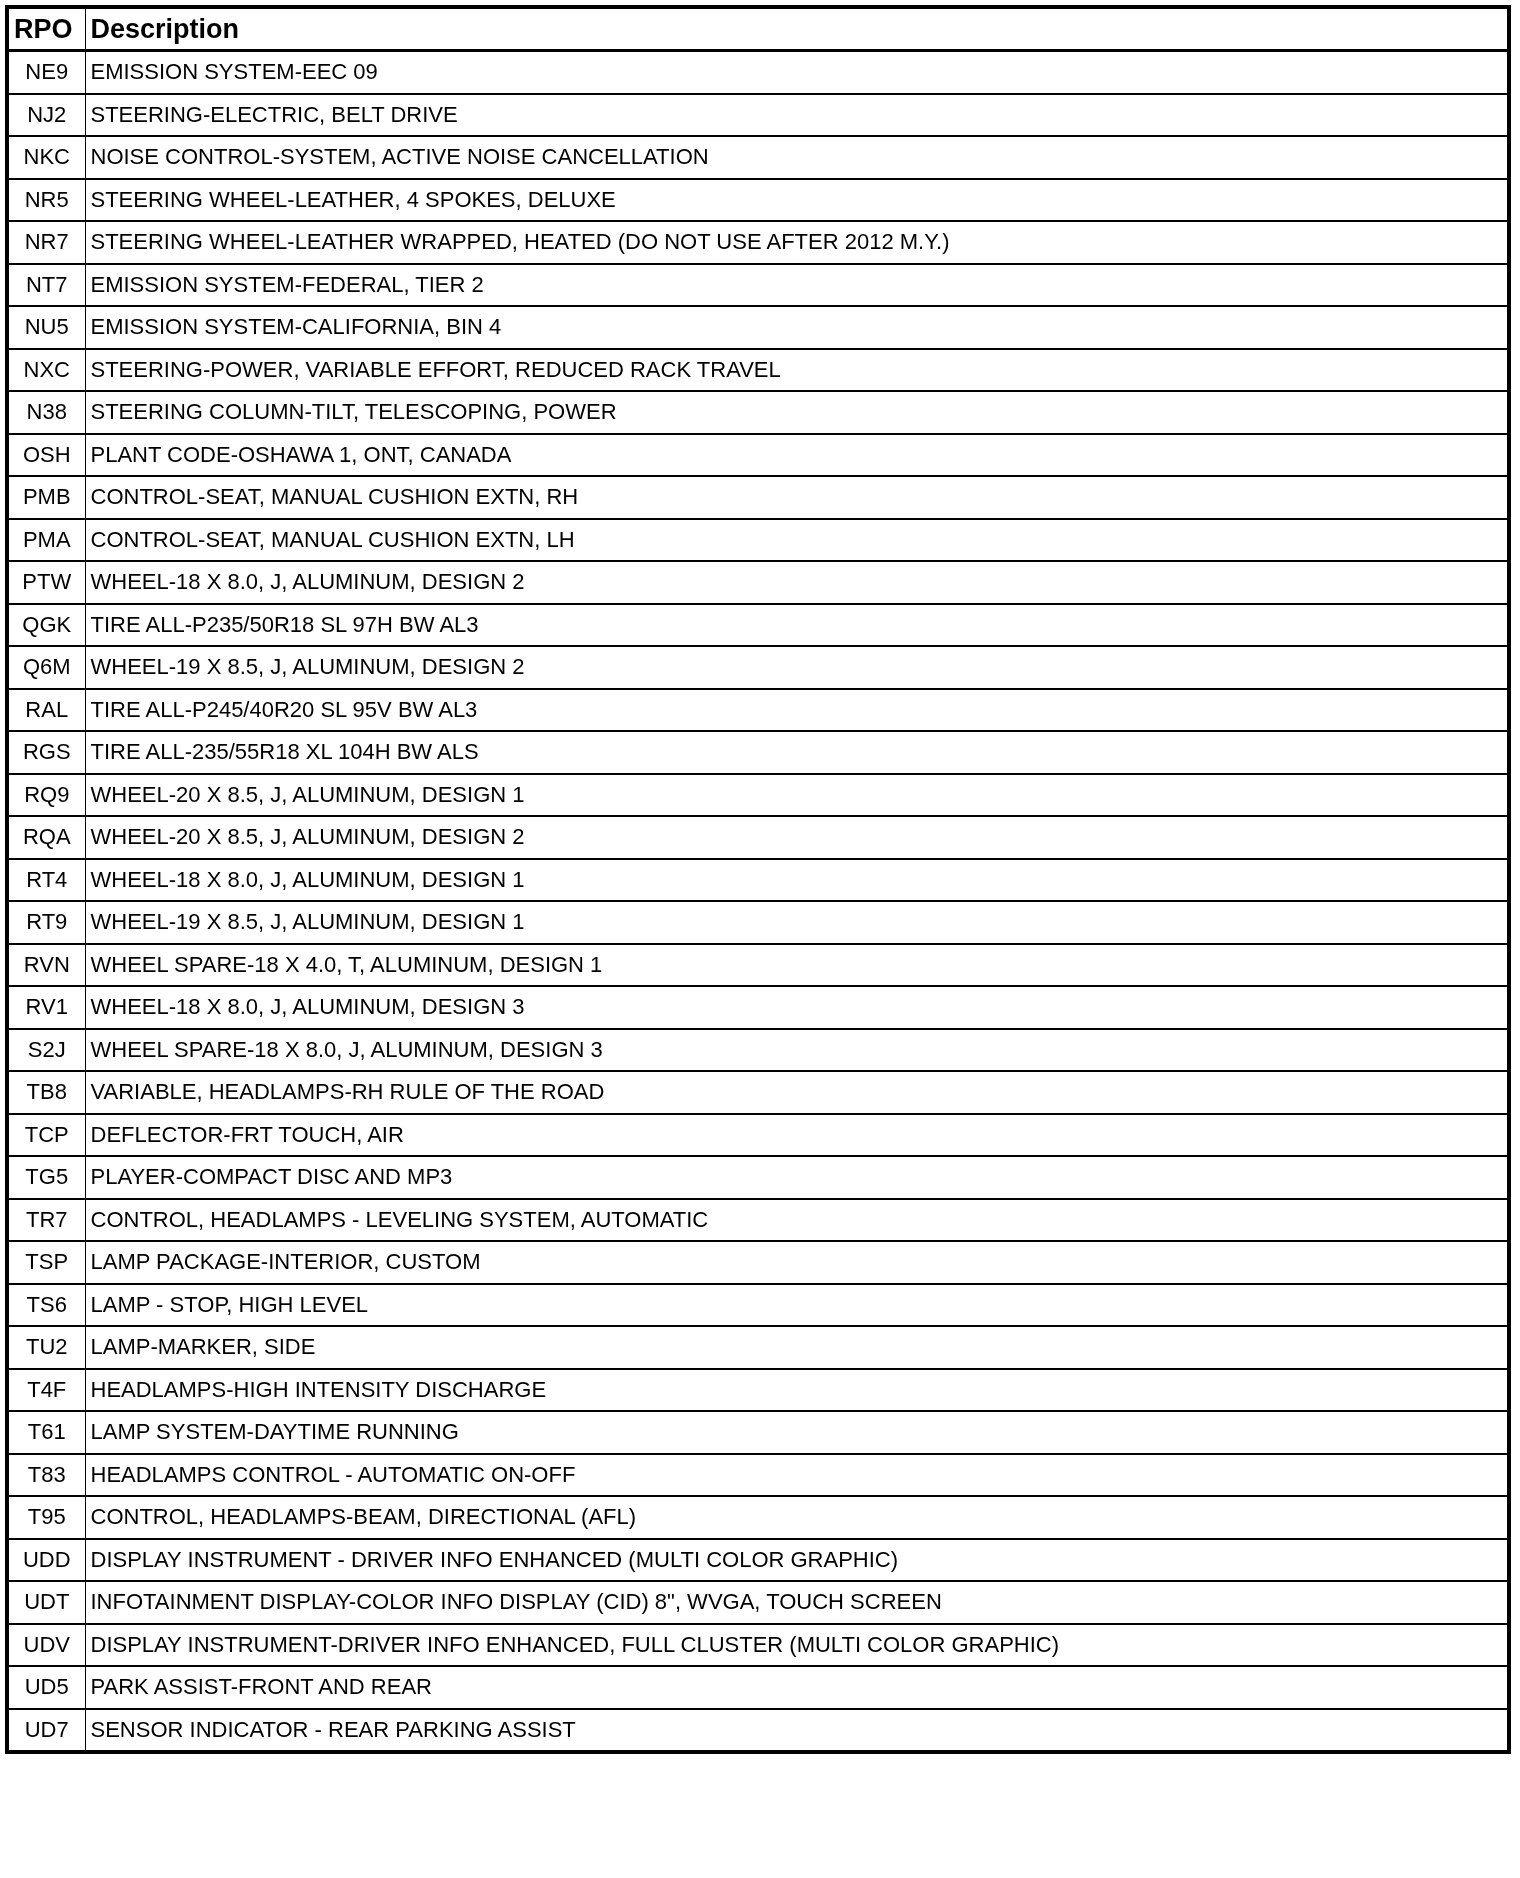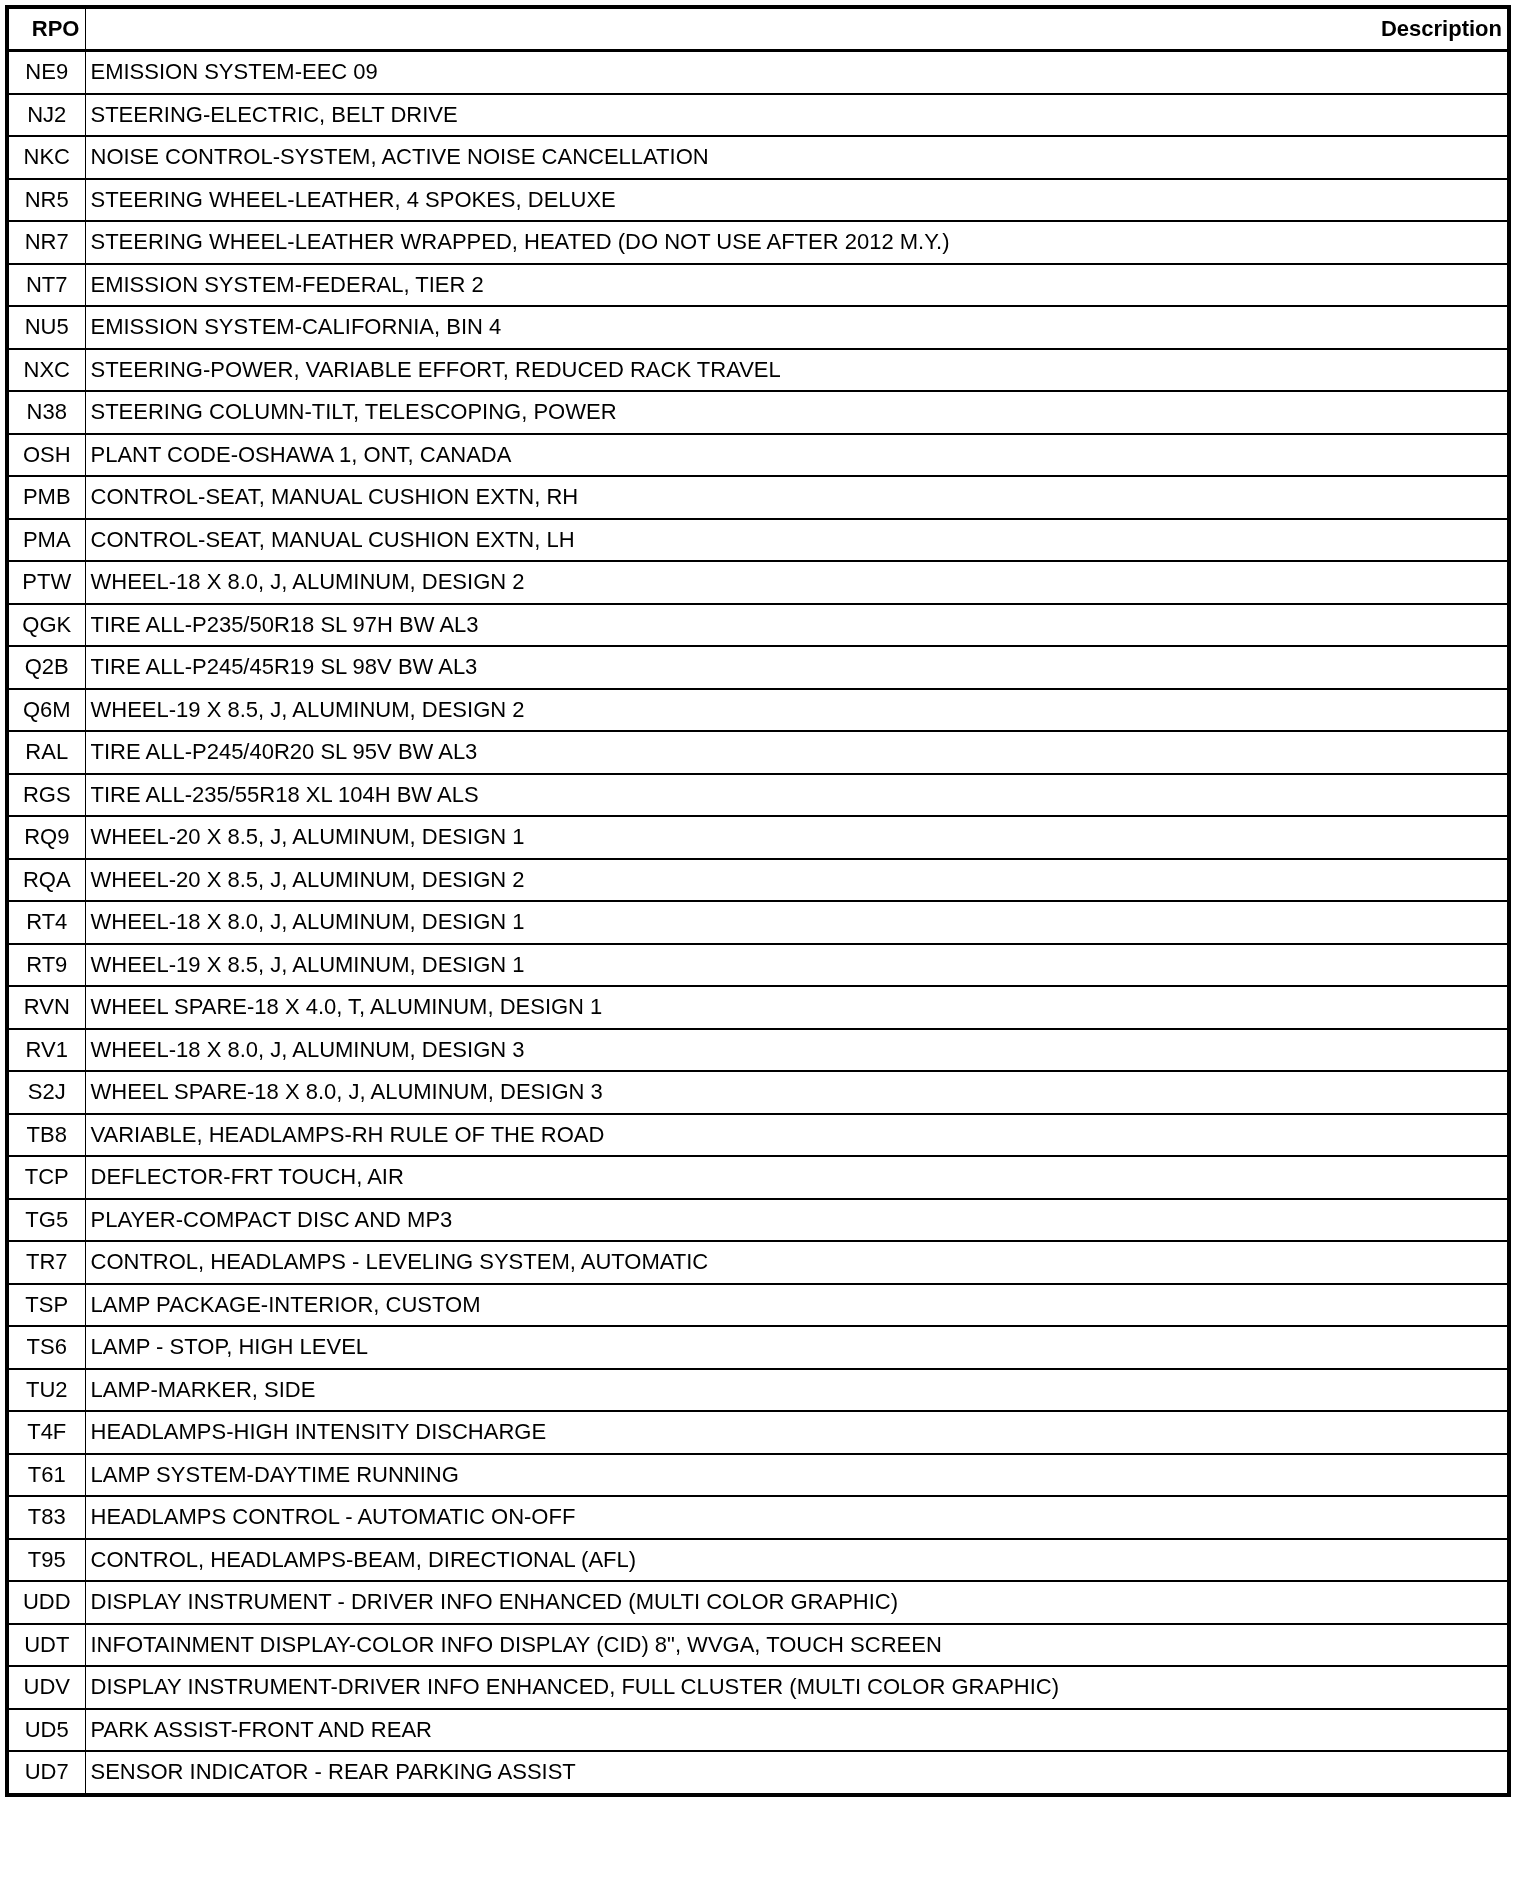--- a/index.html
+++ b/index.html
@@ -18,24 +18,24 @@
     border-right: 1.5px solid #000;
     border-bottom: 2px solid #000;
     padding: 0 5px;
     height: 40.5px;
     font-size: 22px;
     white-space: nowrap;
     overflow: hidden;
   }
   .rpo-table th {
     font-weight: bold;
-    text-align: right;
+    text-align: left;
     height: 40px;
     border-bottom: 3px solid #000;
-    font-size: 22px;
+    font-size: 27px;
   }
   .rpo-table col.c-rpo { width: 78px; }
   .rpo-table td.rpo { text-align: center; padding: 0 2px; margin-top: 6px; }
   .rpo-table td.desc { text-align: left; margin-top: 24px; }
 </style>
 </head>
 <body>
 
 <table class="rpo-table">
   <colgroup>
@@ -99,24 +99,20 @@
       </tr>
       <tr>
         <td class="rpo">PTW</td>
         <td class="desc">WHEEL-18 X 8.0, J, ALUMINUM, DESIGN 2</td>
       </tr>
       <tr>
         <td class="rpo">QGK</td>
         <td class="desc">TIRE ALL-P235/50R18 SL 97H BW AL3</td>
       </tr>
       <tr>
-        <td class="rpo">Q2B</td>
-        <td class="desc">TIRE ALL-P245/45R19 SL 98V BW AL3</td>
-      </tr>
-      <tr>
         <td class="rpo">Q6M</td>
         <td class="desc">WHEEL-19 X 8.5, J, ALUMINUM, DESIGN 2</td>
       </tr>
       <tr>
         <td class="rpo">RAL</td>
         <td class="desc">TIRE ALL-P245/40R20 SL 95V BW AL3</td>
       </tr>
       <tr>
         <td class="rpo">RGS</td>
         <td class="desc">TIRE ALL-235/55R18 XL 104H BW ALS</td>

